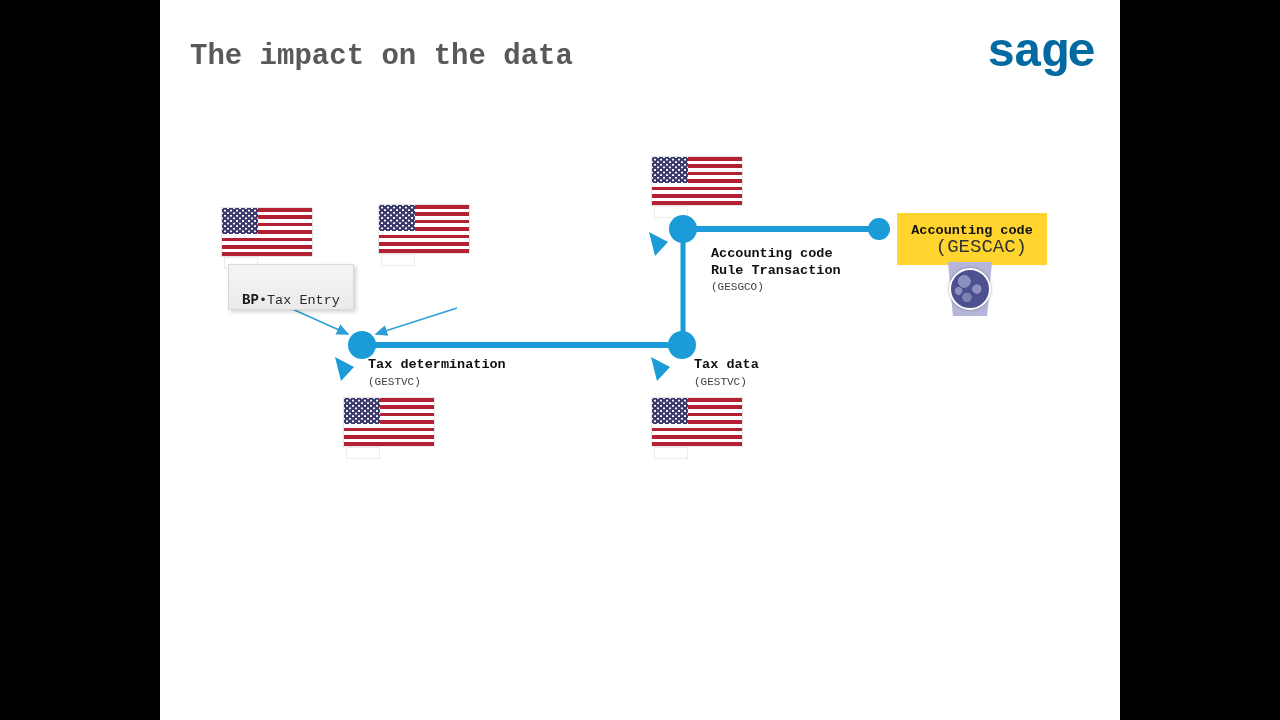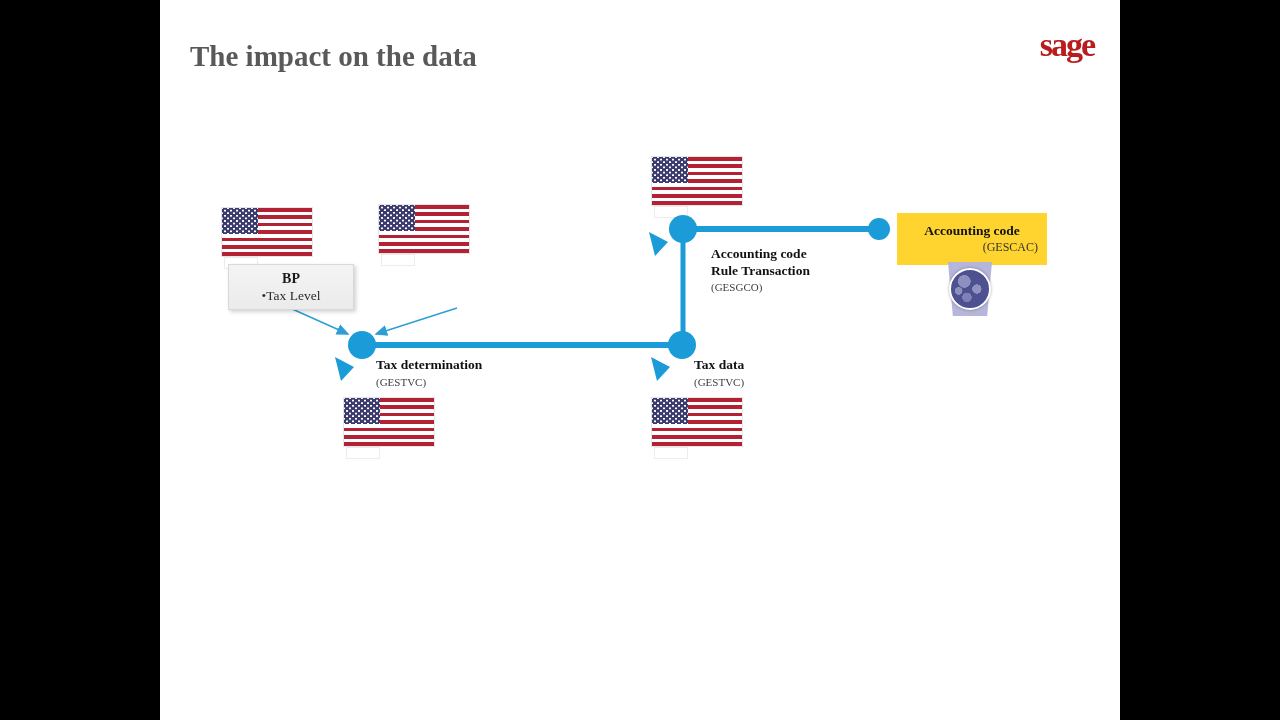--- a/index.html
+++ b/index.html
@@ -1,46 +1,46 @@
 <!DOCTYPE html>
 <html><head>
 <meta charset="utf-8">
 <style>
   html,body{margin:0;padding:0;background:#000;}
   .stage{position:relative;width:1280px;height:720px;background:#000;overflow:hidden;
-         font-family:Liberation Serif, serif;}
+         font-family:Liberation Mono, monospace;}
   .slide{position:absolute;left:160px;top:0;width:960px;height:720px;background:#ffffff;}
 
   .page-title{position:absolute;left:30px;top:40px;font-size:29px;font-weight:bold;color:#595959;}
-  .brand-logo{position:absolute;right:26px;top:26px;font-size:34px;font-weight:bold;color:#b91c1c;
+  .brand-logo{position:absolute;right:26px;top:26px;font-size:48px;font-weight:bold;color:#0369a1;
               letter-spacing:-2px;}
 
   
   .flag{position:absolute;width:90px;height:48px;
         background:repeating-linear-gradient(180deg,#b22234 0 3.69px,#ffffff 3.69px 7.38px);
         box-shadow:0 0 0 1px rgba(0,0,0,.10);}
   .flag::before{content:'';position:absolute;left:0;top:0;width:36px;height:25.9px;
         background-color:#3c3b6e;
         background-image:radial-gradient(circle,#fff 0.9px,transparent 1.2px),
                          radial-gradient(circle,#fff 0.9px,transparent 1.2px);
         background-size:6px 5.2px,6px 5.2px;background-position:0 0,3px 2.6px;}
   .flag::after{content:'';position:absolute;left:2px;bottom:-13px;width:32px;height:10px;
         background:#fff;border:1px solid #ececec;}
 
   
   .entity-box{position:absolute;background:linear-gradient(180deg,#f4f4f4,#ebebeb);
         border:1px solid #d8d8d8;box-shadow:2px 2px 4px rgba(0,0,0,.18);
-        display:flex;flex-direction:column;justify-content:center;align-items:center;}
+        display:flex;flex-direction:row;justify-content:center;align-items:flex-end;}
   .entity-box .t{font-size:14px;font-weight:bold;color:#1a1a1a;line-height:17px;}
   .entity-box .b{font-size:13.5px;color:#2b2b2b;line-height:17px;}
 
   .yellow-box{position:absolute;left:737px;top:213px;width:150px;height:52px;background:#ffd42e;
         display:flex;flex-direction:column;justify-content:center;}
   .yellow-box .t{font-size:13.5px;font-weight:bold;color:#111;text-align:center;line-height:17px;}
-  .yellow-box .c{font-size:12px;color:#333;text-align:right;padding-right:9px;line-height:17px;}
+  .yellow-box .c{font-size:19px;color:#333;text-align:right;padding-right:20px;line-height:17px;}
 
   
   .node-label{position:absolute;line-height:16.5px;}
   .node-label .t{font-size:13.5px;font-weight:bold;color:#111;}
   .node-label .c{font-size:11px;color:#3d3d3d;}
 
   
   .globe-wrap{position:absolute;left:788px;top:262px;width:44px;height:54px;}
   .globe-bg{position:absolute;left:0;top:0;width:100%;height:100%;background:#b6b6da;
         -webkit-clip-path:polygon(0 0,100% 0,89% 100%,11% 100%);
@@ -90,35 +90,35 @@
       <circle cx="523" cy="229" r="14" fill="#1b9bd7"></circle>
       <circle cx="719" cy="229" r="11" fill="#1b9bd7"></circle>
 
       <polygon points="175,357 194,367 181,381" fill="#1b9bd7"></polygon>
       <polygon points="491,357 510,367 497,381" fill="#1b9bd7"></polygon>
       <polygon points="489,232 508,242 495,256" fill="#1b9bd7"></polygon>
     </svg>
 
     <div class="entity-box" style="left:68px;top:264px;width:124px;height:44px">
       <div class="t">BP</div>
-      <div class="b">•Tax Level</div>
+      <div class="b">•Tax Entry</div>
     </div>
 
 
     <div class="yellow-box">
       <div class="t">Accounting code</div>
       <div class="c">(GESCAC)</div>
     </div>
 
     <div class="globe-wrap">
       <div class="globe-bg"></div>
       <div class="globe"></div>
     </div>
 
-    <div class="node-label" style="left:216px;top:357px">
+    <div class="node-label" style="left:208px;top:357px">
       <div class="t">Tax determination</div>
       <div class="c">(GESTVC)</div>
     </div>
 
     <div class="node-label" style="left:534px;top:357px">
       <div class="t">Tax data</div>
       <div class="c">(GESTVC)</div>
     </div>
 
     <div class="node-label" style="left:551px;top:246px">

